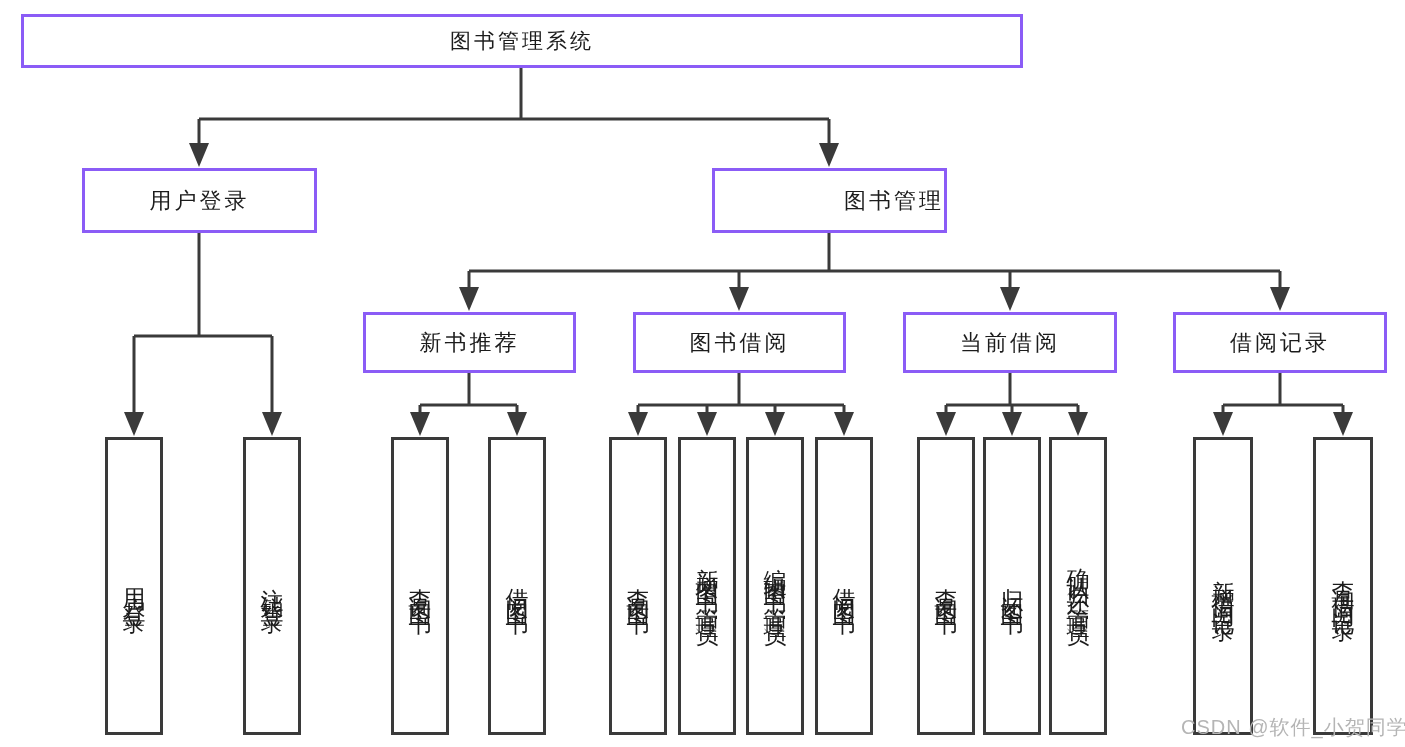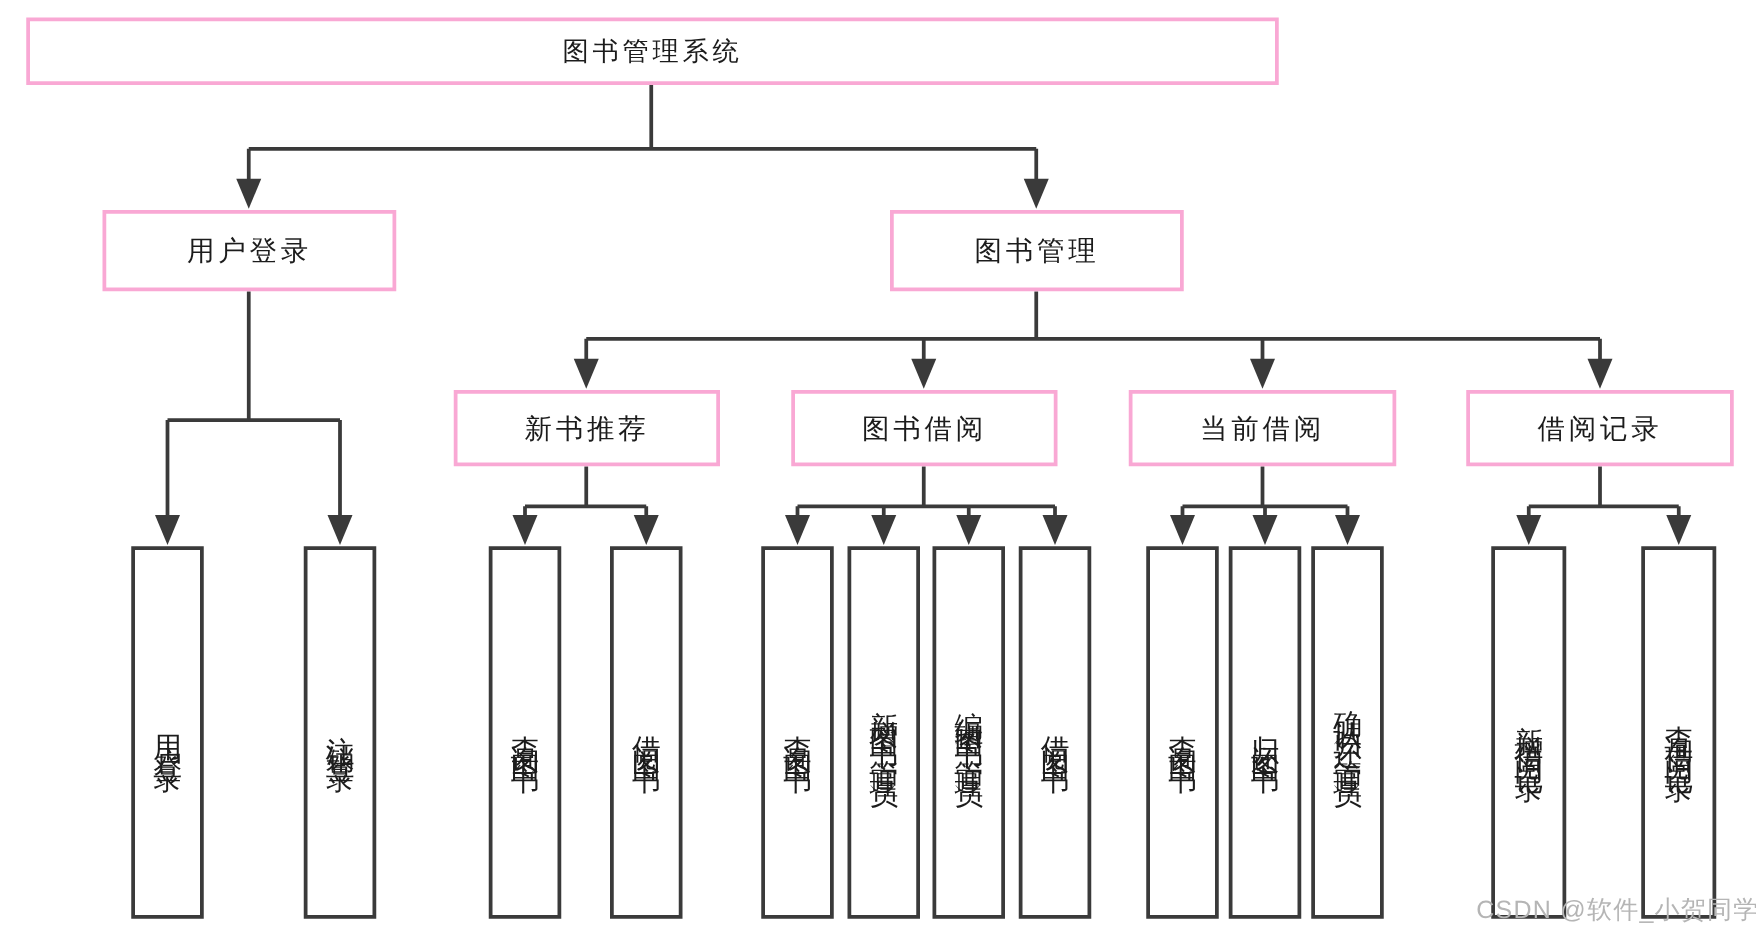--- a/index.html
+++ b/index.html
@@ -2,21 +2,21 @@
 <html><head>
 <meta charset="utf-8">
 <style>
   html,body{margin:0;padding:0;background:#ffffff;}
   .canvas{
     position:relative;width:1405px;height:747px;background:#ffffff;
     font-family:"Liberation Sans","DejaVu Sans",sans-serif;color:#1c1c1c;overflow:hidden;
   }
   .wires{position:absolute;left:0;top:0;width:1405px;height:747px;}
   .node{
-    position:absolute;box-sizing:border-box;border:3px solid #f9a8d4;background:#ffffff;
+    position:absolute;box-sizing:border-box;border:3px solid #8b5cf6;background:#ffffff;
     display:flex;align-items:center;justify-content:center;
     font-size:22px;letter-spacing:3px;white-space:nowrap;
   }
   .node.root{font-size:21px;}
   .vnode{
     position:absolute;box-sizing:border-box;border:3px solid #3a3a3a;background:#ffffff;
     display:flex;align-items:center;justify-content:center;
   }
   .vnode > span{
     writing-mode:vertical-rl;text-orientation:mixed;
@@ -75,21 +75,21 @@
     </g>
   </svg>
 
   <div class="node root" style="left:21px;top:14px;width:1002px;height:54px;">
     <span>图书管理系统</span>
   </div>
 
   <div class="node" style="left:82px;top:168px;width:235px;height:65px;">
     <span>用户登录</span>
   </div>
-  <div class="node" style="left:712px;top:168px;width:235px;height:65px;">
+  <div class="node" style="left:712px;top:168px;width:235px;height:65px;justify-content:flex-end;">
     <span>图书管理</span>
   </div>
 
   <div class="node" style="left:363px;top:312px;width:213px;height:61px;">
     <span>新书推荐</span>
   </div>
   <div class="node" style="left:903px;top:312px;width:214px;height:61px;">
     <span>当前借阅</span>
   </div>
   <div class="node" style="left:633px;top:312px;width:213px;height:61px;">

